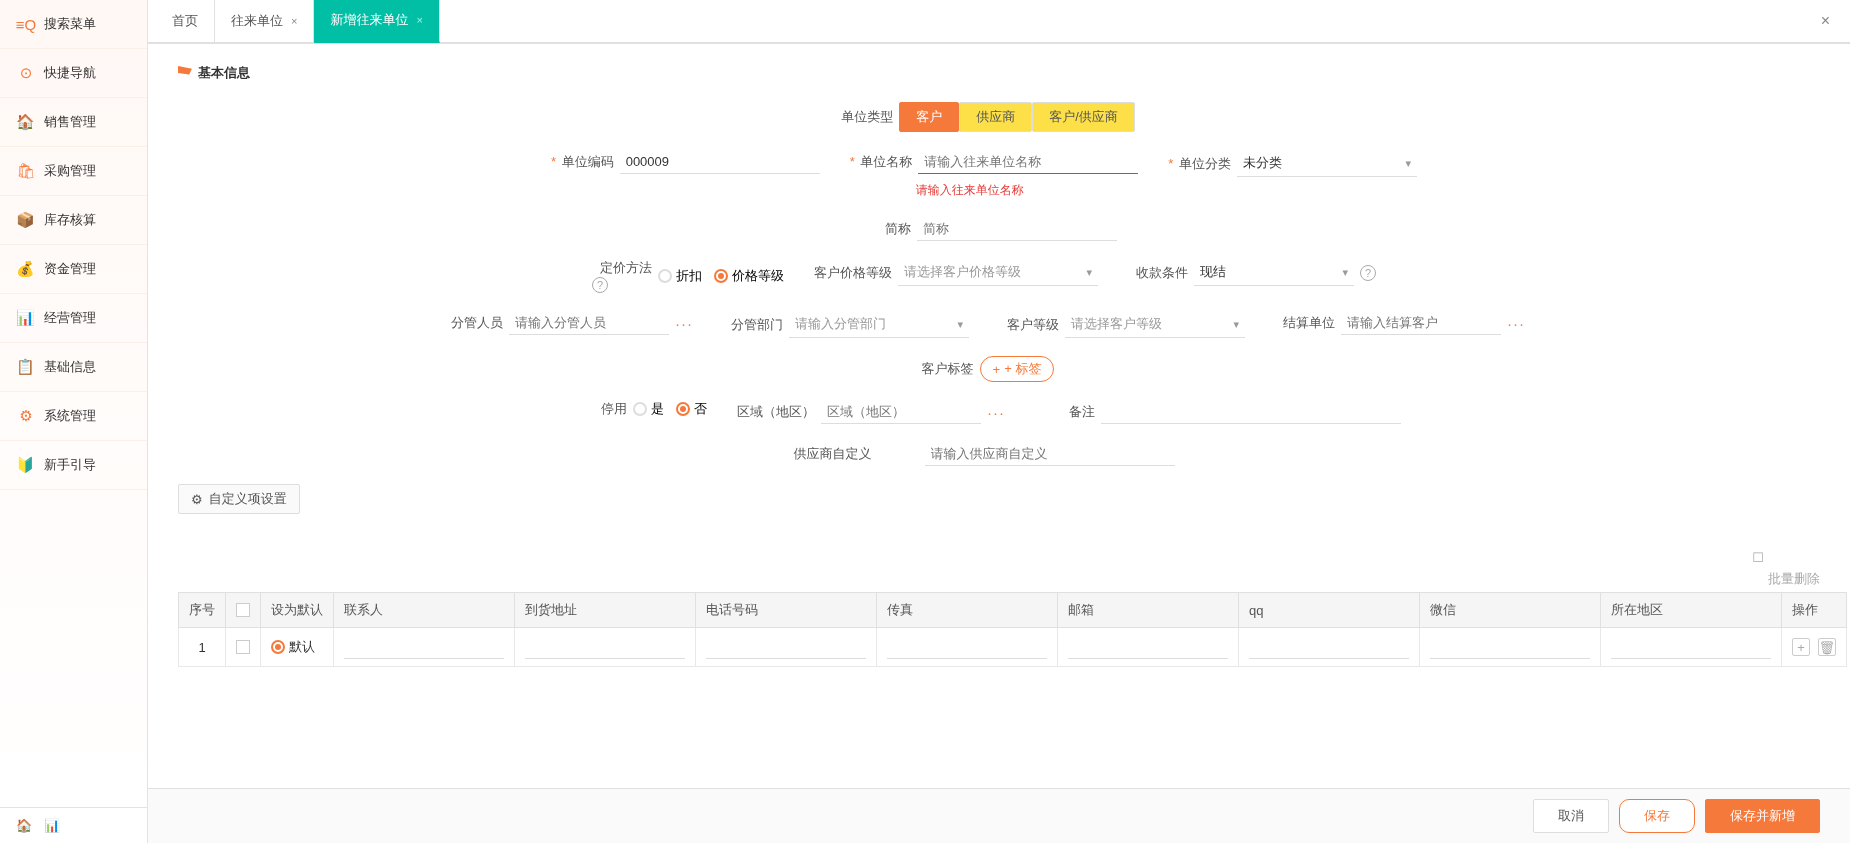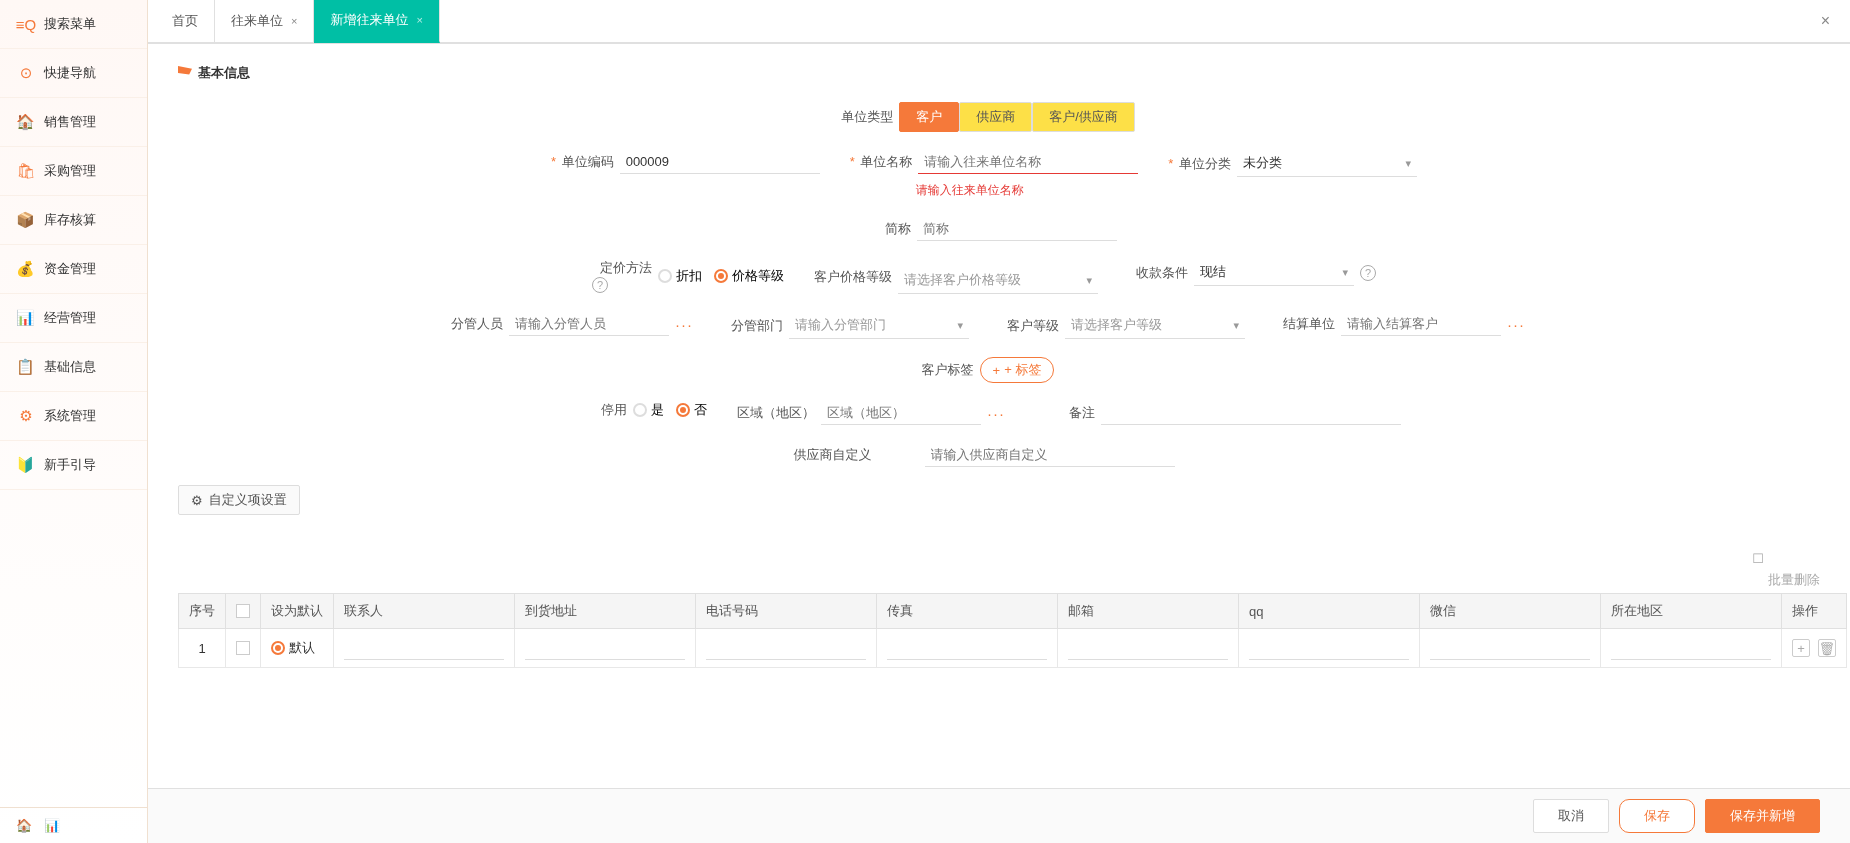--- a/index.html
+++ b/index.html
@@ -450,21 +450,21 @@
           </div>
           <div class="radio-item">
             <div class="radio-circle checked"></div>
             <span>价格等级</span>
           </div>
         </div>
       </div>
 
       <div class="form-group">
         <span class="form-label">客户价格等级</span>
-        <div class="form-select" style="min-width:200px;margin-top:8px;">
+        <div class="form-select" style="min-width:200px;">
           <span>请选择客户价格等级</span>
           <span class="arrow">▾</span>
         </div>
       </div>
 
       <div class="form-group">
         <span class="form-label">收款条件</span>
         <div class="form-select has-value" style="min-width:160px;">
           <span>现结</span>
           <span class="arrow">▾</span>

